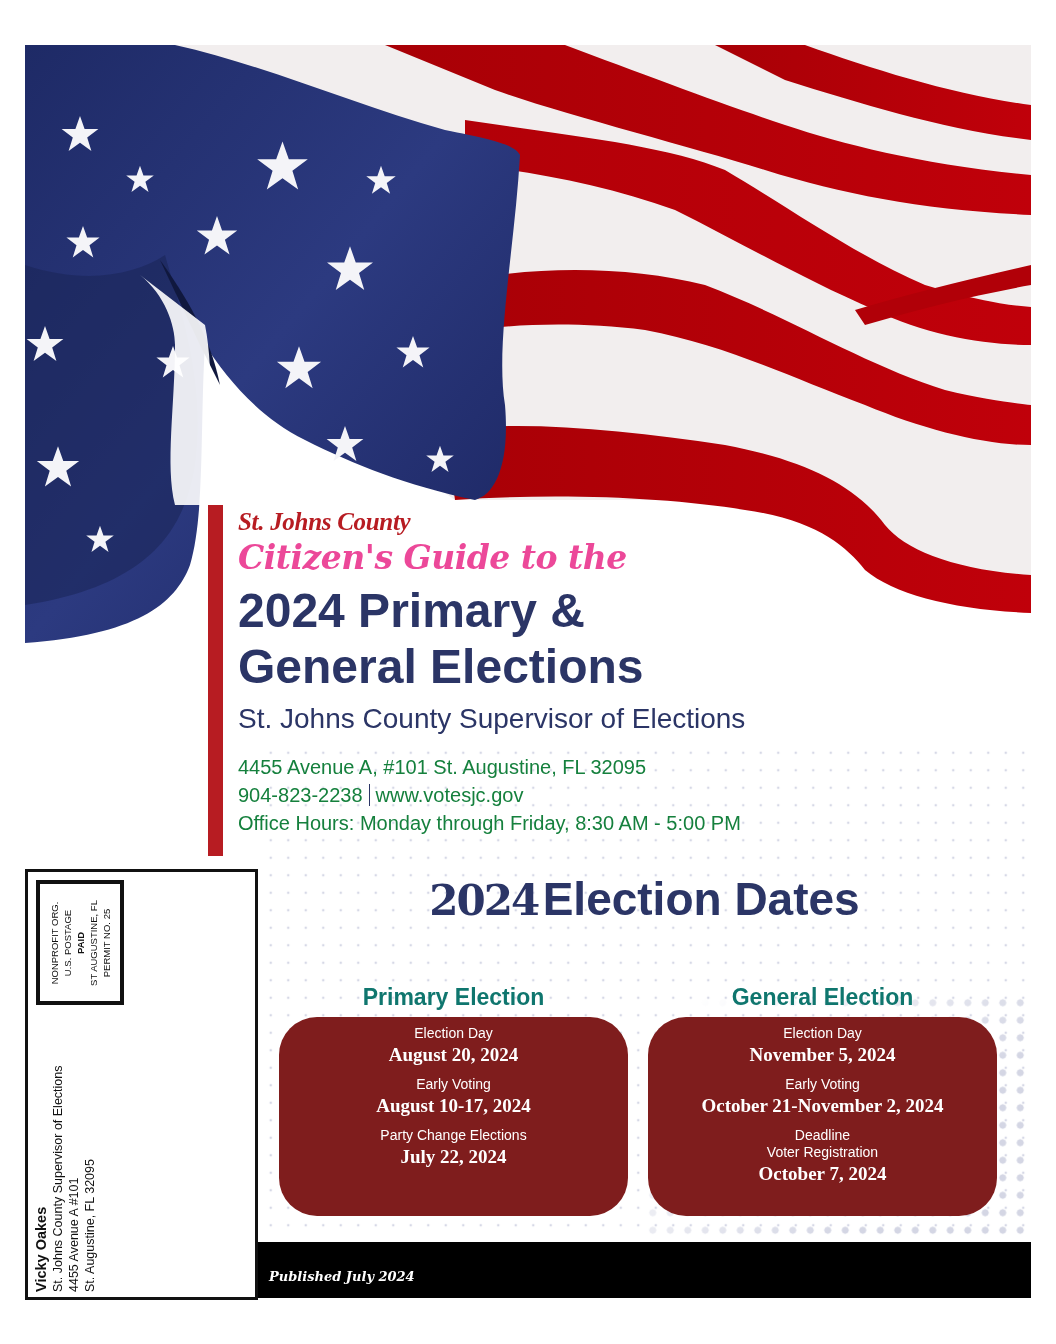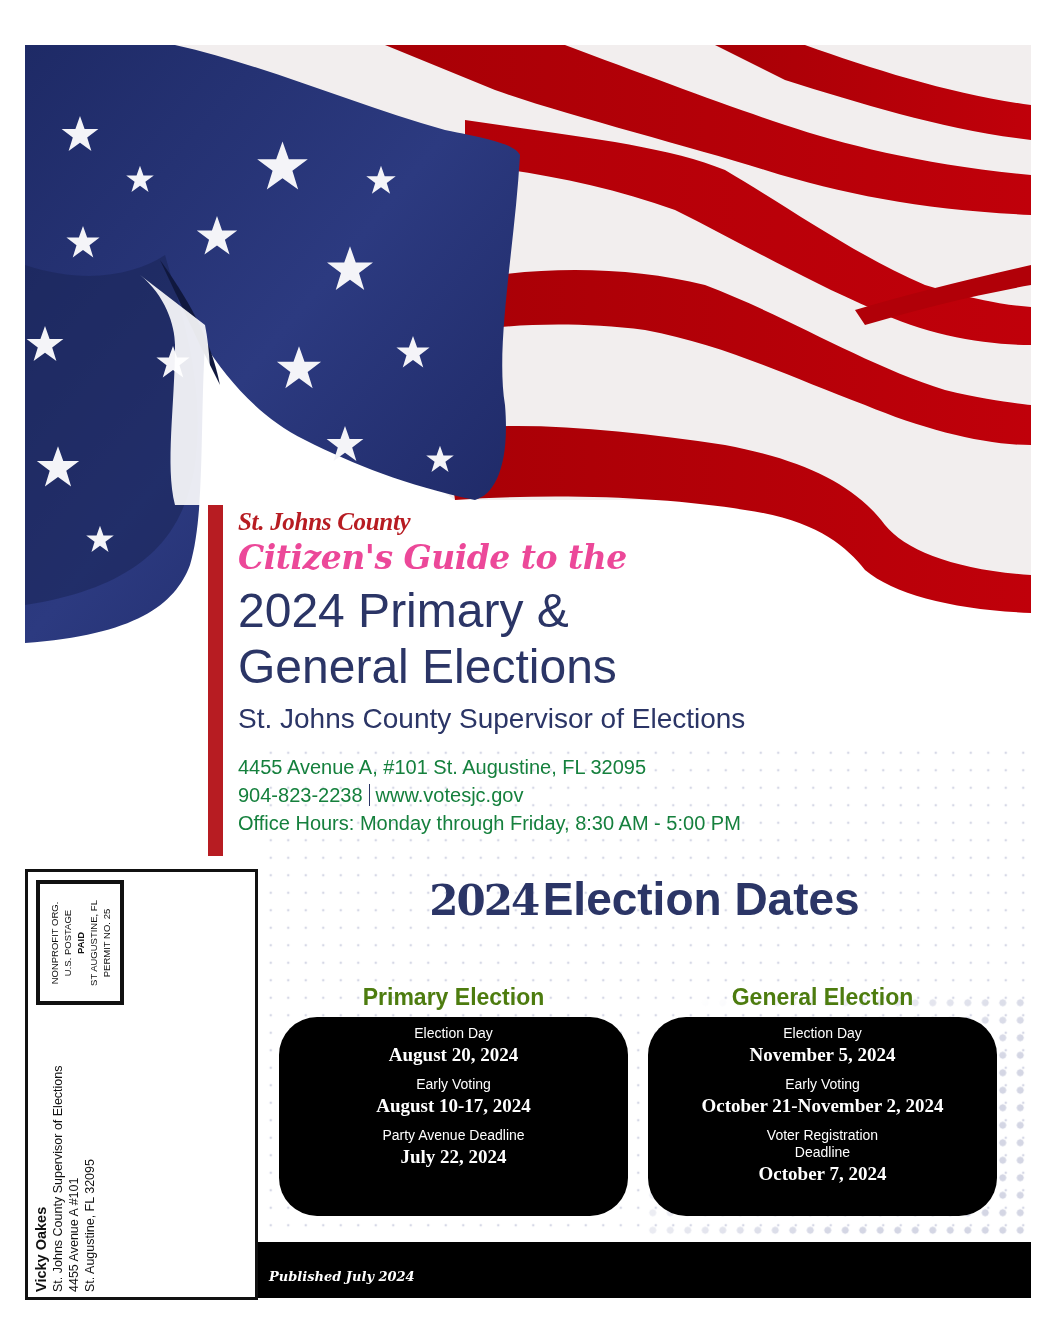--- a/index.html
+++ b/index.html
@@ -17,21 +17,21 @@
           -webkit-mask-image: linear-gradient(135deg, transparent 10%, #000 70%);
           mask-image: linear-gradient(135deg, transparent 10%, #000 70%); }
 
   .red-bar { position:absolute; left:208px; top:505px; width:15px; height:351px; background:#b71c22; }
 
   .title-block { position:absolute; left:238px; top:505px; width:800px; }
   .county { font-family:Liberation Serif, serif; font-style:italic; font-weight:bold; color:#b71c22;
             font-size:25px; line-height:34px; letter-spacing:-0.3px; }
   .guide { font-family:"DejaVu Serif", serif; font-style:italic; font-weight:bold; color:#ec4899;
            font-size:33px; line-height:42px; letter-spacing:-0.5px; margin-top:-2px; }
-  .main-title { font-family:"Liberation Sans", sans-serif; font-weight:normal; color:#2b3566;
+  .main-title { font-family:"Liberation Sans", sans-serif; font-weight:bold; color:#2b3566;
            font-size:48px; line-height:56px; margin-top:4px; letter-spacing:0px; }
   .supervisor { font-family:"Liberation Sans", sans-serif; color:#2b3566; font-size:28px; line-height:36px; margin-top:6px; }
   .contact { margin-top:16px; font-size:20px; line-height:28px; color:#15803d; }
   .contact .sep { display:inline-block; width:1px; height:22px; background:#2b3566; vertical-align:-4px; margin:0 6px; }
 
   .mailer { position:absolute; left:25px; top:869px; width:233px; height:431px; border:3px solid #111; background:#fff; }
   .postage { position:absolute; left:8px; top:8px; width:88px; height:125px; border:4px solid #111; }
   .postage-inner { position:absolute; left:50%; top:50%; width:117px; height:80px;
                    transform:translate(-50%,-50%) rotate(-90deg);
                    display:flex; flex-direction:column; align-items:center; justify-content:center;
@@ -39,23 +39,23 @@
   .postage-inner b { font-weight:bold; }
   .return-addr { position:absolute; left:0px; top:0px; width:425px; height:80px;
                  transform-origin:0 0; transform: translate(4px, 420px) rotate(-90deg);
                  font-size:12.5px; line-height:16px; color:#111; padding-left:0; }
   .return-addr .name { font-weight:bold; font-size:14.5px; line-height:18px; }
 
   .dates-heading { position:absolute; left:258px; top:872px; width:773px; text-align:center; color:#2b3566; }
   .dates-heading .yr { font-family:"DejaVu Serif", serif; font-weight:bold; font-size:42px; letter-spacing:-2px; }
   .dates-heading .txt { font-family:"Liberation Sans", sans-serif; font-weight:bold; font-size:46px; }
 
-  .col-title { position:absolute; top:984px; font-weight:bold; font-size:23px; color:#4d7c0f; text-align:center; }
+  .col-title { position:absolute; top:984px; font-weight:bold; font-size:23px; color:#0f766e; text-align:center; }
 
-  .card { position:absolute; top:1017px; width:349px; height:199px; background:#000000; border-radius:38px;
+  .card { position:absolute; top:1017px; width:349px; height:199px; background:#7f1d1d; border-radius:38px;
           color:#ffffff; text-align:center; padding-top:8px; }
   .card .lbl { font-family:"Liberation Sans", sans-serif; font-size:14px; line-height:17px; }
   .card .val { font-family:Liberation Serif, serif; font-weight:bold; font-size:19px; line-height:26px; margin-bottom:8px; }
   .card .val.last { margin-bottom:16px; }
 
   .footer { position:absolute; left:258px; top:1242px; width:773px; height:56px; background:#000000; }
   .footer .pub { position:absolute; left:11px; top:27px; font-family:"DejaVu Serif", serif; font-style:italic; font-weight:bold;
                  font-size:13px; color:#ffffff; }
 </style>
 </head>
@@ -155,29 +155,29 @@
 </div>
 
 <div class="col-title" style="left:279px;width:349px;">Primary Election</div>
 <div class="col-title" style="left:648px;width:349px;">General Election</div>
 
 <div class="card" style="left:279px;">
   <div class="lbl">Election Day</div>
   <div class="val">August 20, 2024</div>
   <div class="lbl">Early Voting</div>
   <div class="val">August 10-17, 2024</div>
-  <div class="lbl">Party Avenue Deadline</div>
+  <div class="lbl">Party Change Elections</div>
   <div class="val last">July 22, 2024</div>
 </div>
 
 <div class="card" style="left:648px;">
   <div class="lbl">Election Day</div>
   <div class="val">November 5, 2024</div>
   <div class="lbl">Early Voting</div>
   <div class="val">October 21-November 2, 2024</div>
+  <div class="lbl">Deadline</div>
   <div class="lbl">Voter Registration</div>
-  <div class="lbl">Deadline</div>
   <div class="val last">October 7, 2024</div>
 </div>
 
 <div class="footer">
   <span class="pub">Published July 2024</span>
 </div>
 
 </body></html>

